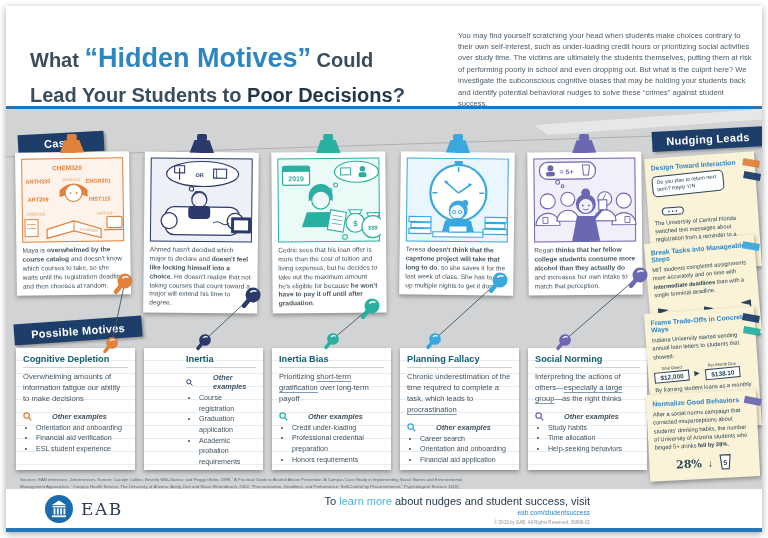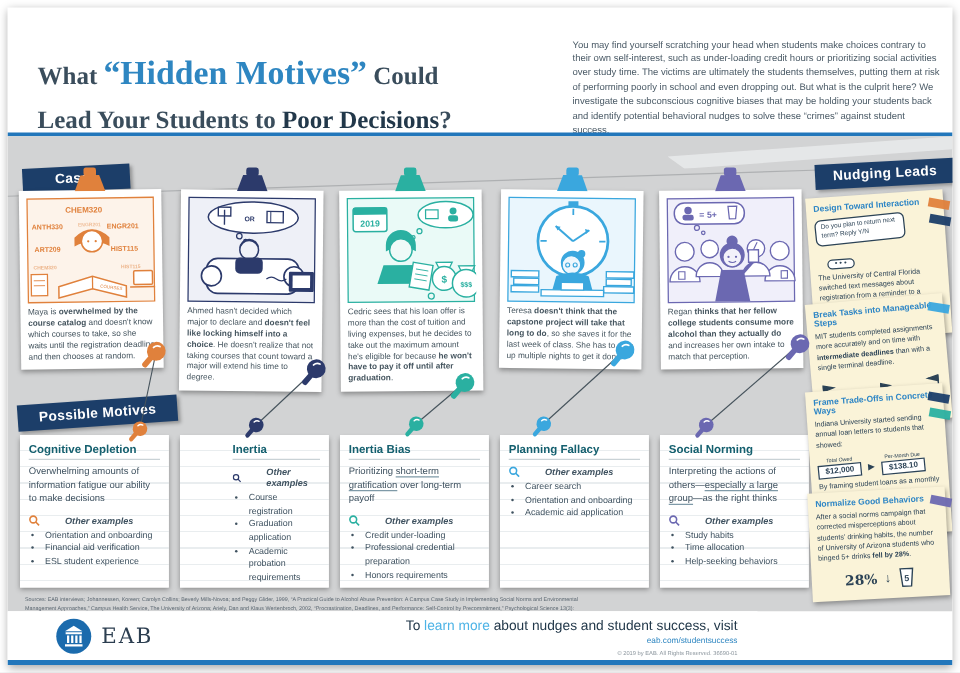--- a/index.html
+++ b/index.html
@@ -1,19 +1,19 @@
 <!DOCTYPE html>
 <html><head>
 <meta charset="utf-8">
 <style>
   html,body{margin:0;padding:0;background:#ffffff;width:768px;height:538px;font-family:"Liberation Sans",sans-serif;}
   .poster{position:absolute;left:6px;top:6px;width:756px;height:526px;background:#fff;
     box-shadow:0 2px 7px rgba(0,0,0,.35);overflow:hidden;}
   
-  .header-title{position:absolute;left:24px;top:12px;font-family:Liberation Serif, serif;color:#3a4d5c;line-height:1.08;}
+  .header-title{position:absolute;left:24px;top:12px;font-family:Liberation Sans, sans-serif;color:#3a4d5c;line-height:1.08;}
   .t-plain{font-size:20px;}
   .t-accent{font-size:27px;color:#2e86c1;}
   .t-strong{font-size:20px;font-weight:bold;color:#22384a;}
   .intro{position:absolute;left:452px;top:16px;width:294px;font-size:7.6px;line-height:1.5;color:#4a5a66;}
   .divider{position:absolute;left:0;top:100px;width:100%;height:3px;background:#2277bb;}
   
   .gray{position:absolute;left:0;top:103px;width:756px;height:380px;background:#d2d3d4;}
   .swoosh{position:absolute;left:528px;top:0;width:228px;height:26px;background:#e9eaeb;
     clip-path:polygon(0 62%,100% 0,100% 40%,6% 100%);opacity:.85;}
   .banner{position:absolute;background:#1c3e69;color:#fff;font-weight:bold;display:flex;align-items:center;
@@ -352,31 +352,32 @@
             <span>Other examples</span>
           </div>
           <ul>
             <li>Credit under-loading</li>
             <li>Professional credential preparation</li>
             <li>Honors requirements</li>
           </ul>
         </div>
         <div class="motive" style="left: 394px;">
           <h3>Planning Fallacy</h3>
+          <p class="desc"><span>Chronic underestimation of the time required to complete a task, which leads to </span><span class="u">procrastination</span></p>
           <div class="oe">
             <svg width="9" height="9" viewBox="0 0 10 10">
               <circle cx="4" cy="4" r="3" fill="none" stroke="#3AA7DE" stroke-width="1.4"></circle>
               <line x1="6.2" y1="6.2" x2="9.2" y2="9.2" stroke="#3AA7DE" stroke-width="1.4"></line>
             </svg>
             <span>Other examples</span>
           </div>
           <ul>
             <li>Career search</li>
             <li>Orientation and onboarding</li>
-            <li>Academic aid application</li>
+            <li>Financial aid application</li>
           </ul>
         </div>
         <div class="motive" style="left: 522px;">
           <h3>Social Norming</h3>
           <p class="desc"><span>Interpreting the actions of others—</span><span class="u">especially a large group</span><span>—as the right thinks</span></p>
           <div class="oe">
             <svg width="9" height="9" viewBox="0 0 10 10">
               <circle cx="4" cy="4" r="3" fill="none" stroke="#6B68B1" stroke-width="1.4"></circle>
               <line x1="6.2" y1="6.2" x2="9.2" y2="9.2" stroke="#6B68B1" stroke-width="1.4"></line>
             </svg>

